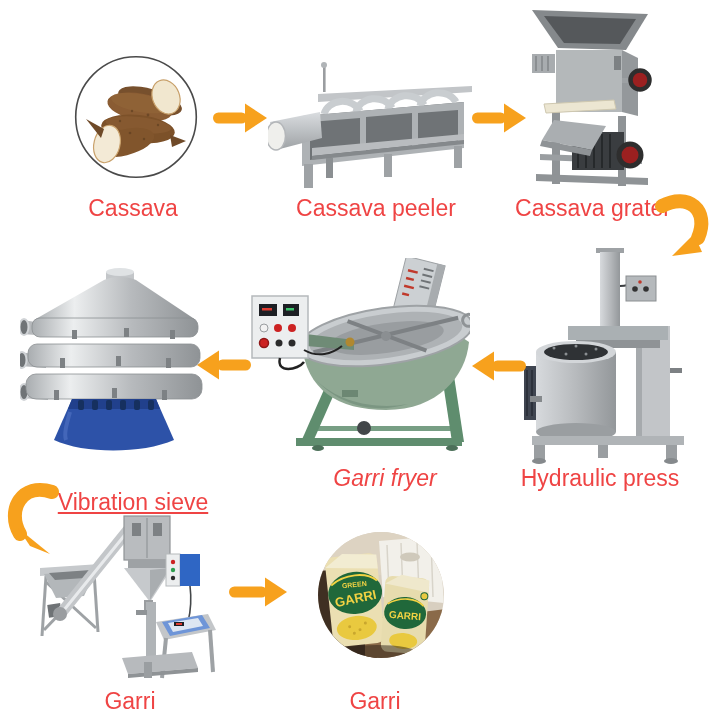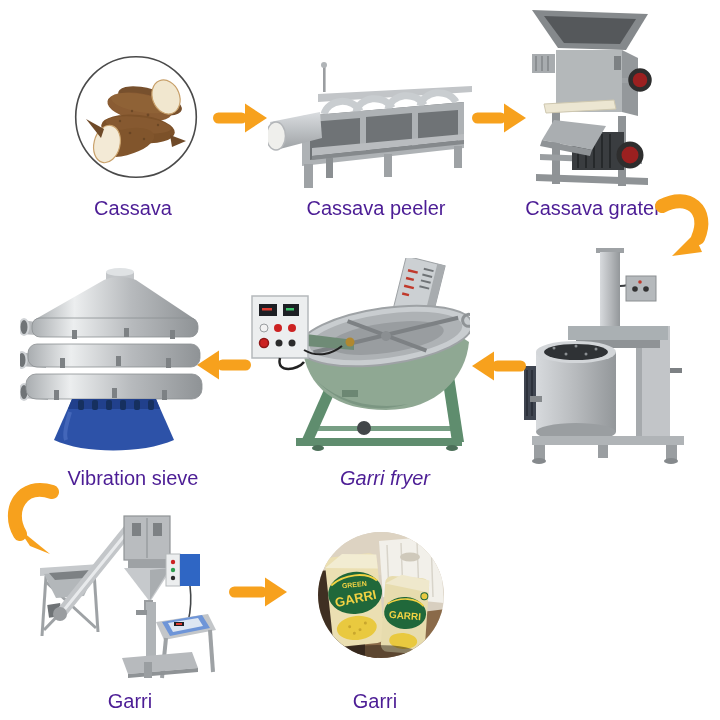--- a/index.html
+++ b/index.html
@@ -1,20 +1,20 @@
 <!DOCTYPE html>
 <html><head>
 <meta charset="utf-8">
 <style>
   html,body{margin:0;padding:0;background:#ffffff;}
   .canvas{position:relative;width:720px;height:720px;background:#ffffff;overflow:hidden;
           font-family:"Liberation Sans", sans-serif;}
   .node-img{position:absolute;}
   .node-label{position:absolute;transform:translateX(-50%);white-space:nowrap;
-              font-size:20px;line-height:30px;color:#4c1d95;text-align:right;
+              font-size:23px;line-height:30px;color:#ef4444;text-align:right;
               font-family:"Liberation Sans", sans-serif;}
   .arrow{position:absolute;}
   svg{display:block;}
 </style>
 </head>
 <body>
 
 <div class="canvas">
 
   <div class="node-img" style="left:74px;top:55px;width:124px;height:124px;">
@@ -185,20 +185,21 @@
         </g>
       <rect x="6" y="148" width="12" height="6" fill="#85898c"></rect>
       <rect x="8" y="188" width="152" height="9" fill="#b0b4b7"></rect>
       <rect x="10" y="197" width="11" height="15" fill="#9a9ea1"></rect>
       <rect x="142" y="197" width="11" height="15" fill="#9a9ea1"></rect>
       <rect x="74" y="197" width="10" height="13" fill="#9a9ea1"></rect>
       <ellipse cx="15" cy="213" rx="7" ry="3" fill="#85898c"></ellipse>
       <ellipse cx="147" cy="213" rx="7" ry="3" fill="#85898c"></ellipse>
     </svg>
   </div>
+  <div class="node-label" style="left:600px;top:463px;">Hydraulic press</div>
 
   <div class="arrow" style="left:471px;top:349px;">
     <svg width="56" height="34" viewBox="0 0 56 34">
       <rect x="21" y="11.5" width="34" height="11" rx="5.5" fill="#F7A11D"></rect>
       <polygon points="23,2.5 1,17 23,31.5" fill="#F7A11D"></polygon>
     </svg>
   </div>
 
   <div class="node-img" style="left:246px;top:258px;width:224px;height:200px;">
     <svg width="224" height="200" viewBox="0 0 224 200">
@@ -310,21 +311,21 @@
         <rect x="58" y="132" width="6" height="10" rx="2"></rect>
           <rect x="72" y="132" width="6" height="10" rx="2"></rect>
         <rect x="86" y="132" width="6" height="10" rx="2"></rect>
           <rect x="100" y="132" width="6" height="10" rx="2"></rect>
         <rect x="114" y="132" width="6" height="10" rx="2"></rect>
           <rect x="128" y="132" width="6" height="10" rx="2"></rect>
       </g>
       <path d="M 50 144 C 46 158 44 166 46 172" stroke="#4d6fc0" stroke-width="4" fill="none" opacity="0.7"></path>
     </svg>
   </div>
-  <div class="node-label" style="left:133px;top:463px;">Vibration sieve</div>
+  <div class="node-label" style="left:133px;top:487px;text-decoration:underline;">Vibration sieve</div>
 
   <div class="arrow" style="left:4px;top:480px;">
     <svg width="60" height="84" viewBox="0 0 60 84">
       <path d="M 48 12 C 18 2, 2 30, 16 54" fill="none" stroke="#F7A11D" stroke-width="14" stroke-linecap="round"></path>
       <polygon points="46,74 14,48 26,66" fill="#F7A11D"></polygon>
     </svg>
   </div>
 
   <div class="node-img" style="left:40px;top:510px;width:176px;height:174px;">
     <svg width="176" height="174" viewBox="0 0 176 174">

